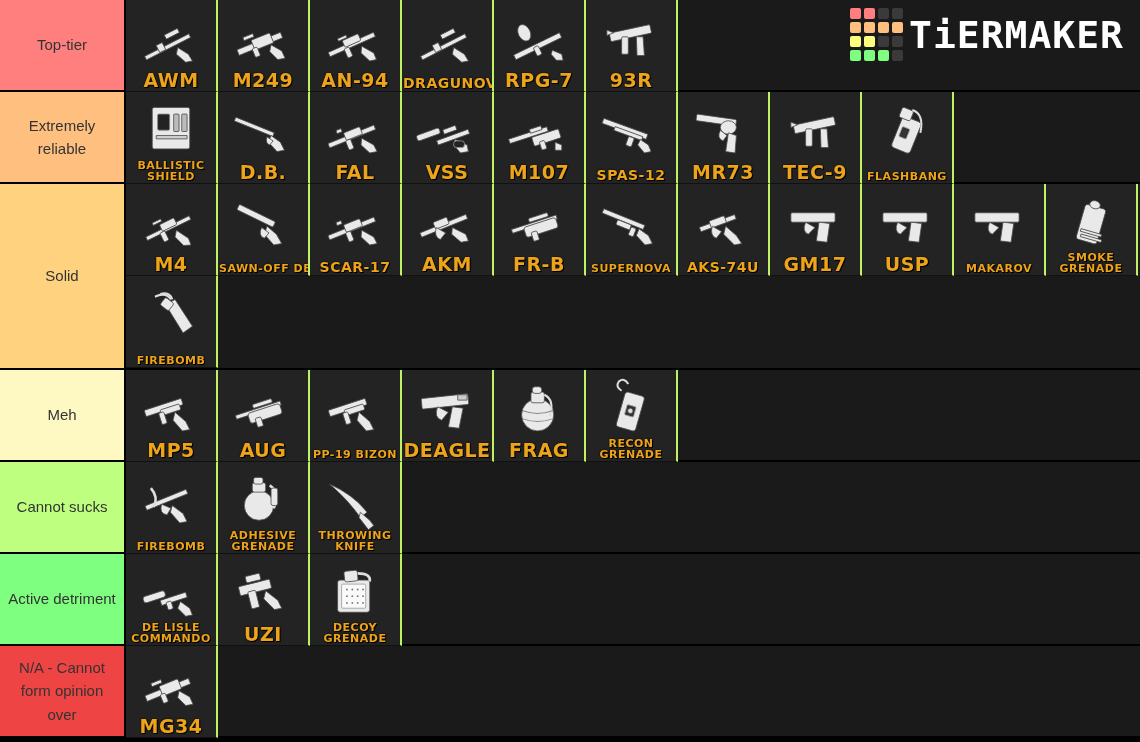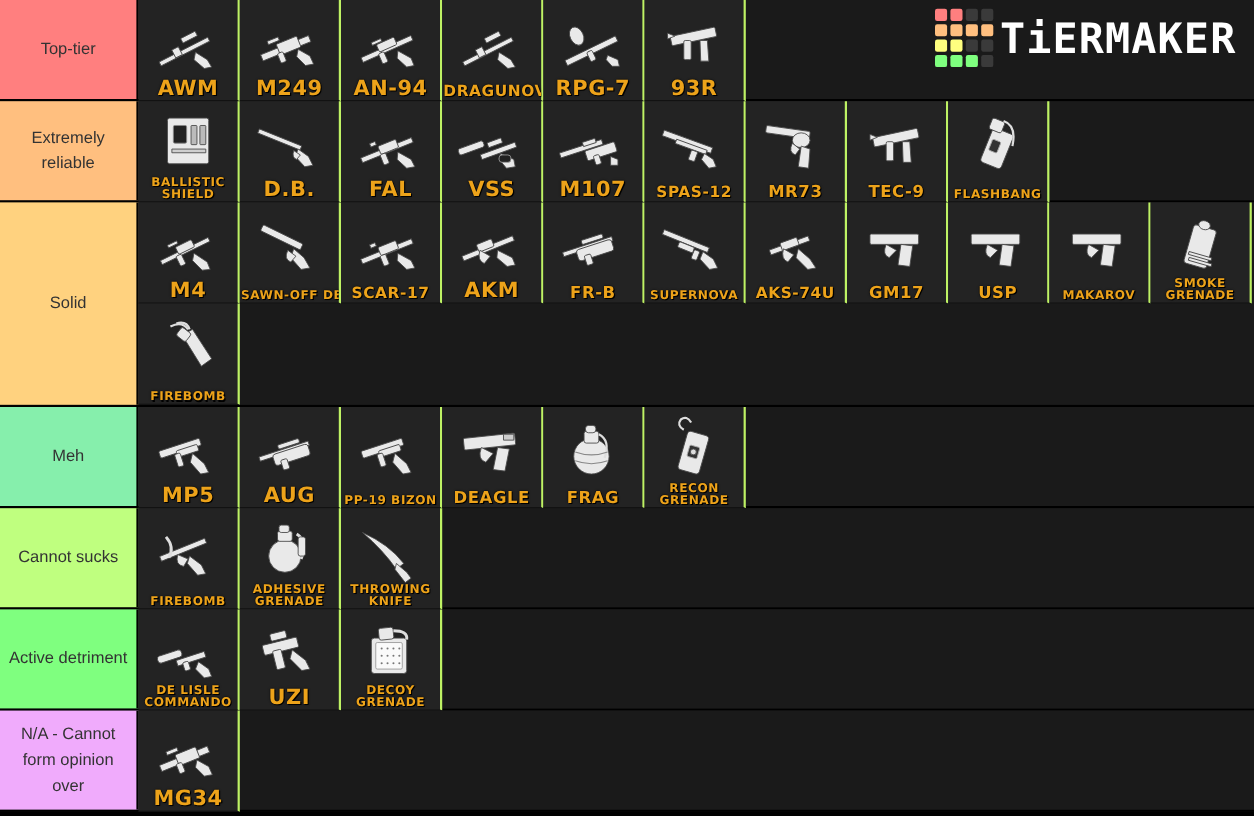--- a/index.html
+++ b/index.html
@@ -79,21 +79,21 @@
     font-family: "DejaVu Sans", sans-serif;
     font-weight: 700;
     letter-spacing: 0.5px;
     line-height: 1.02;
     text-shadow: 0 0 2px #000, 1px 1px 0 #000;
     padding: 0 1px;
     white-space: nowrap;
     pointer-events: none;
   }
   .fs-xl  { font-size: 19px; }
-  .fs-lg  { font-size: 15px; }
+  .fs-lg  { font-size: 19px; }
   .fs-md  { font-size: 14px; margin-top: 17px; }
   .fs-sm  { font-size: 11px; }
   .fs-xs  { font-size: 11px; }
   .two-line { white-space: normal; line-height: 1.0; margin-top: 27px; }
 
   
   #watermark {
     position: absolute;
     top: 8px; right: 16px;
     display: flex;
@@ -515,21 +515,21 @@
                   <path d="M34 18 q14 -4 18 8" style="fill:none;stroke:#ddd;stroke-width:3"></path>
                   <path d="M26 22 q16 -8 24 4" style="fill:none;stroke:#ddd;stroke-width:3"></path>
                 </g>
               </svg>
             </div>
             <div class="item-label fs-sm">FIREBOMB</div>
           </div>
         </div>
       </div>
       <div class="tier-row" style="height: 92px;">
-        <div class="tier-label" style="background: #86efac; text-align: center;">Meh</div>
+        <div class="tier-label" style="background: #fef9c3; text-align: center;">Meh</div>
         <div class="tier-items">
           <div class="tier-item">
             <div class="item-art">
               <svg viewBox="0 0 100 100">
                 <g style="fill:#e9e9e9;stroke:#4a4a4a;stroke-width:1.2;stroke-linejoin:round">
                   <rect x="10" y="42" width="58" height="10" rx="2" transform="rotate(-18 39 47)"></rect>
                   <rect x="34" y="46" width="30" height="9" rx="2" transform="rotate(-18 49 50)"></rect>
                   <path d="M56 54 l16 14 6 12 -11 2 -14 -16z"></path>
                   <rect x="34" y="54" width="8" height="18" rx="2" transform="rotate(-18 38 63)"></rect>
                 </g>
@@ -716,21 +716,21 @@
               </svg>
             </div>
             <div class="item-label fs-sm two-line">
               <div>DECOY</div>
               <div>GRENADE</div>
             </div>
           </div>
         </div>
       </div>
       <div class="tier-row" style="height: 92px;">
-        <div class="tier-label" style="background: #f0abfc;">N/A - Cannot form opinion over</div>
+        <div class="tier-label" style="background: #ef4444;">N/A - Cannot form opinion over</div>
         <div class="tier-items">
           <div class="tier-item">
             <div class="item-art">
               <svg viewBox="0 0 100 100">
                 <g style="fill:#e9e9e9;stroke:#4a4a4a;stroke-width:1.2;stroke-linejoin:round">
                   <rect x="10" y="52" width="70" height="9" transform="rotate(-22 45 56)"></rect>
                   <rect x="34" y="45" width="30" height="16" rx="2" transform="rotate(-22 49 53)"></rect>
                   <path d="M62 58 l16 9 5 11 -11 2 -12 -12z"></path>
                   <rect x="36" y="62" width="8" height="14" rx="2" transform="rotate(-22 40 69)"></rect>
                   <rect x="20" y="44" width="16" height="5" transform="rotate(-22 28 46)"></rect>

